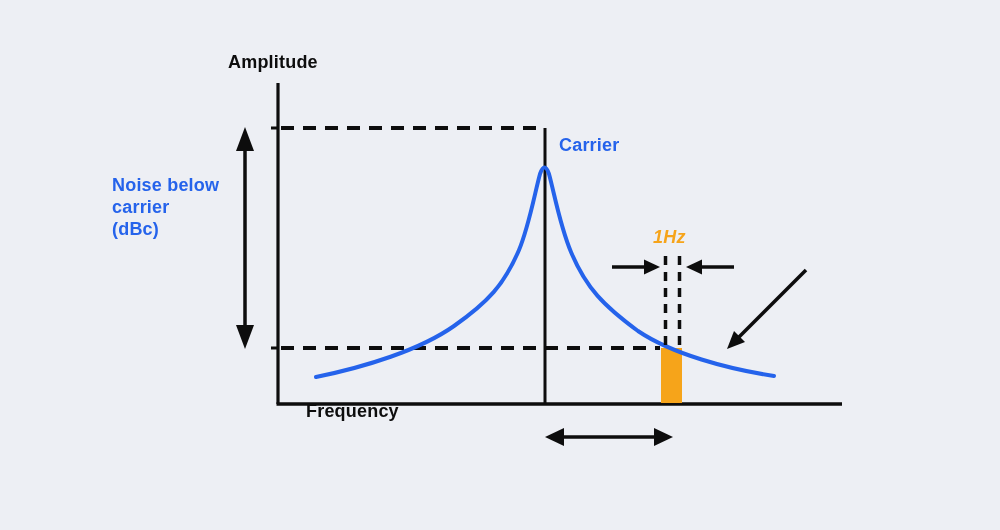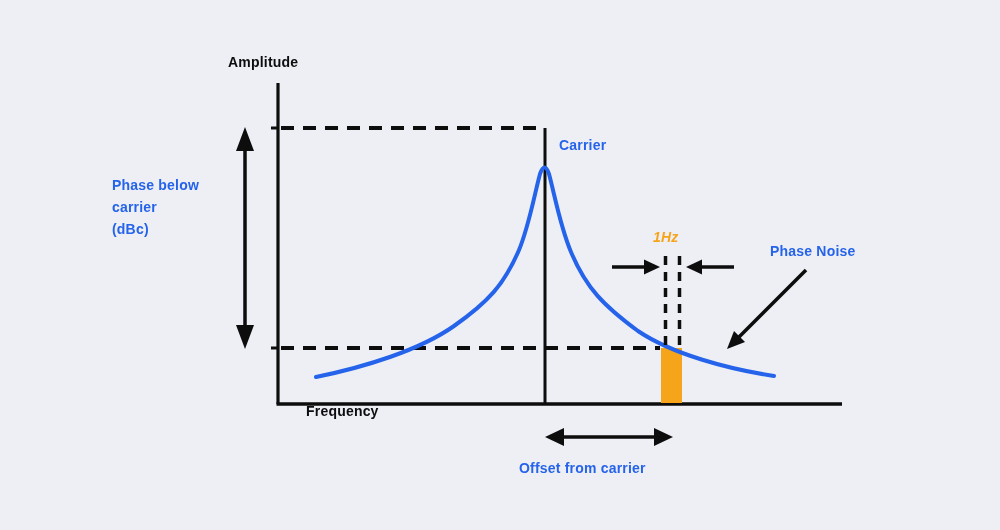--- a/index.html
+++ b/index.html
@@ -15,21 +15,21 @@
     overflow: hidden;
   }
   .stage svg {
     position: absolute;
     left: 0;
     top: 0;
   }
   .lbl {
     position: absolute;
     font-weight: 700;
-    font-size: 14px;
+    font-size: 18px;
     line-height: 22px;
     white-space: pre-line;
     letter-spacing: 0.2px;
   }
   .lbl.black  { color: var(--line-black, #0d0d0d); }
   .lbl.blue   { color: var(--accent-blue, #2563eb); }
   .lbl.orange { color: var(--accent-orange, #f6a41a); font-style: italic; }
 
   
   .stroke-black { stroke: var(--line-black, #0d0d0d); fill: none; }
@@ -91,26 +91,24 @@
 
     <g>
       <line class="stroke-black" x1="562" y1="437" x2="656" y2="437" stroke-width="3.5"></line>
       <polygon class="fill-black" points="545,437 564,428 564,446"></polygon>
       <polygon class="fill-black" points="673,437 654,428 654,446"></polygon>
     </g>
   </svg>
 
   <div class="lbl black" style="left:228px; top:51px;">Amplitude</div>
 
-  <div class="lbl blue" style="left:112px; top:174px;">Phase below
+  <div class="lbl blue" style="left:112px; top:174px;">Noise below
 carrier
 (dBc)</div>
 
   <div class="lbl blue" style="left:559px; top:134px;">Carrier</div>
 
   <div class="lbl orange" style="left:653px; top:226px;">1Hz</div>
 
-  <div class="lbl blue" style="left:770px; top:240px;">Phase Noise</div>
 
   <div class="lbl black" style="left:306px; top:400px;">Frequency</div>
 
-  <div class="lbl blue" style="left:519px; top:457px;">Offset from carrier</div>
 </div>
 
 </body></html>

